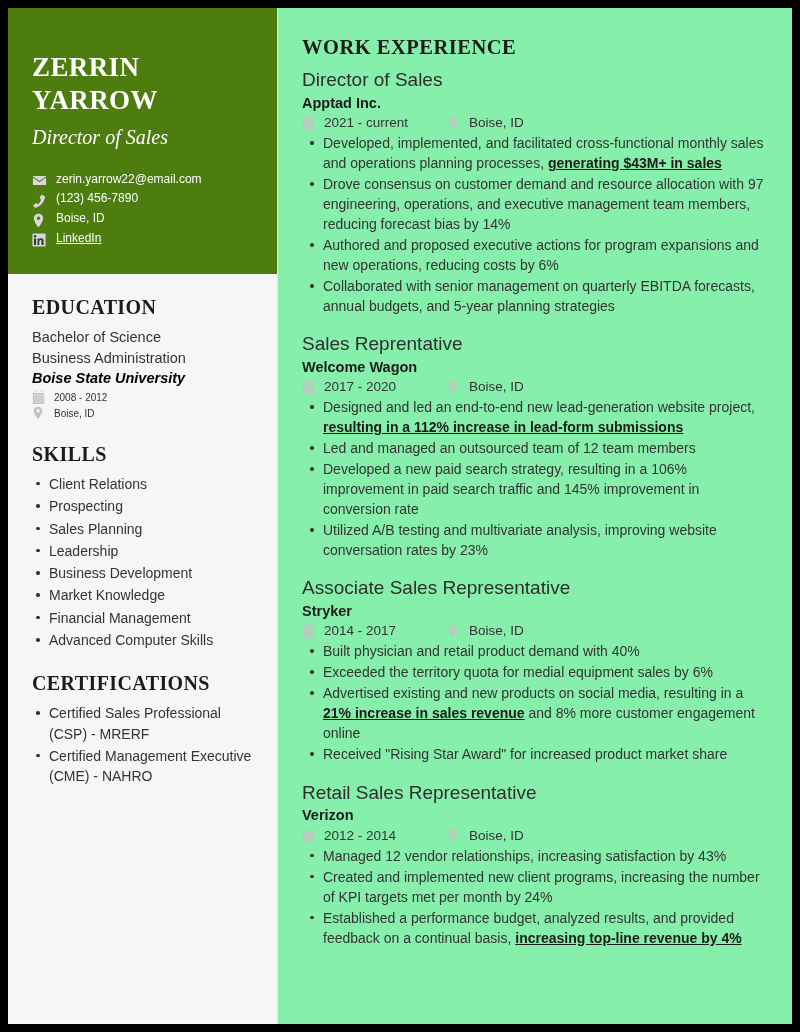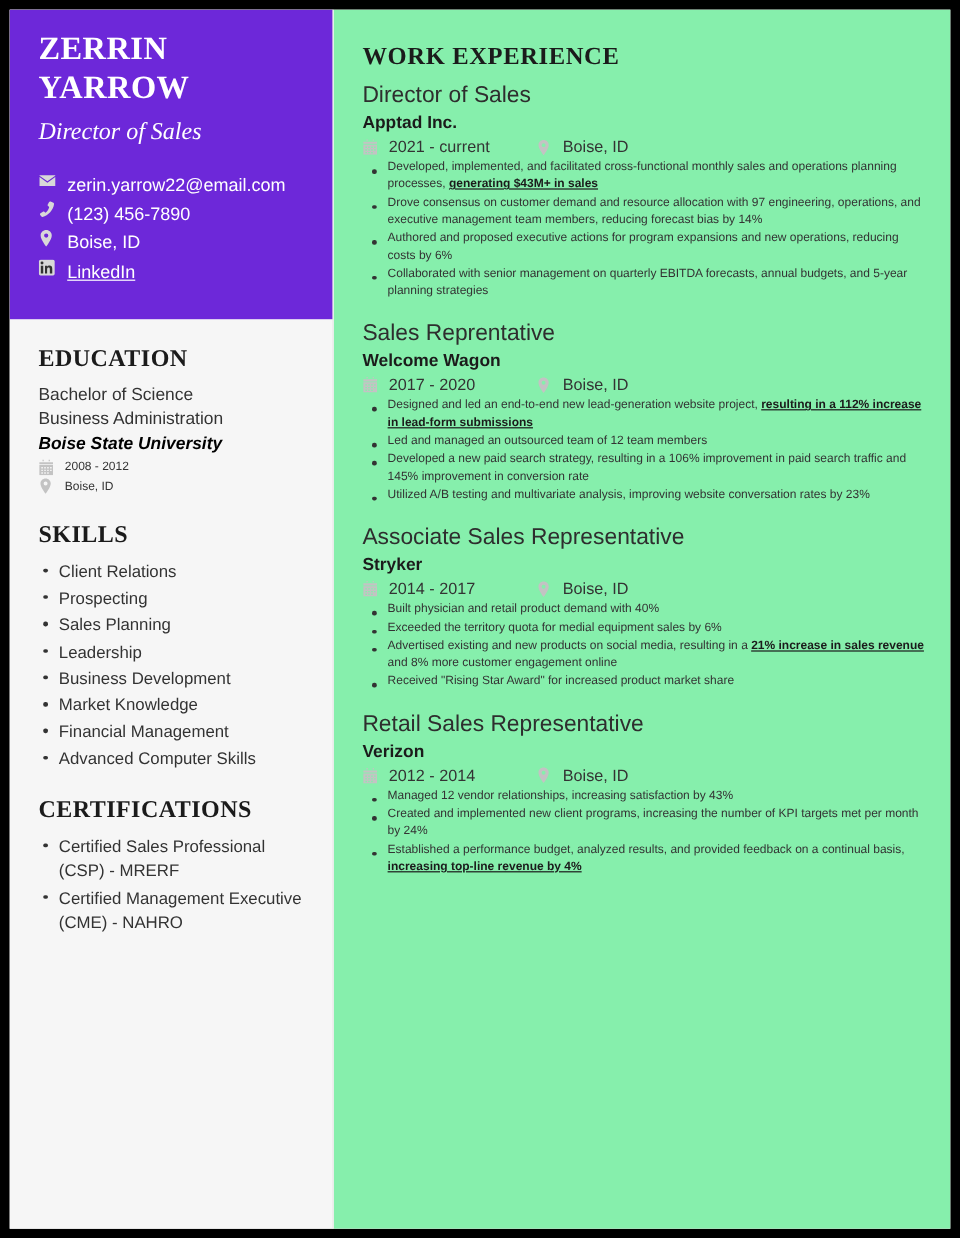--- a/index.html
+++ b/index.html
@@ -25,22 +25,22 @@
   
   .sidebar {
     width: 270px;
     flex: 0 0 270px;
     background: #f6f6f6;
     border-right: 1px solid #e8e8e8;
     position: relative;
   }
 
   .sidebar-header {
-    background: #6d28d9;
-    padding: 16px 24px 26px 24px;
+    background: #4d7c0f;
+    padding: 43px 24px 26px 24px;
     color: #ffffff;
   }
 
   .name {
     font-family: "Liberation Serif", serif;
     font-weight: bold;
     font-size: 27px;
     line-height: 1.22;
     letter-spacing: 0.4px;
     color: #ffffff;
@@ -55,22 +55,22 @@
     color: #ffffff;
   }
 
   .contact-list {
     margin-top: 20px;
     list-style: none;
   }
 
   .contact-item {
     display: flex;
-    align-items: flex-start;
-    font-size: 15px;
+    align-items: flex-end;
+    font-size: 12px;
     line-height: 1.55;
     color: #ffffff;
     margin-bottom: 1px;
   }
 
   .contact-item .ico {
     width: 17px;
     flex: 0 0 17px;
     margin-right: 7px;
     display: inline-flex;
@@ -189,21 +189,21 @@
     align-items: center;
     color: #c3c3c3;
   }
   .job-meta .mi .ico svg { display: block; }
   .job-meta .mi-date { width: 145px; flex: 0 0 145px; }
 
   .job-bullets { list-style: none; margin-top: 3px; }
   .job-bullets li {
     position: relative;
     padding-left: 21px;
-    font-size: 10px;
+    font-size: 14px;
     line-height: 1.43;
     color: #333333;
     margin-bottom: 1px;
   }
   .job-bullets li:before {
     content: "";
     position: absolute;
     left: 8px;
     top: 8px;
     width: 3.5px;

